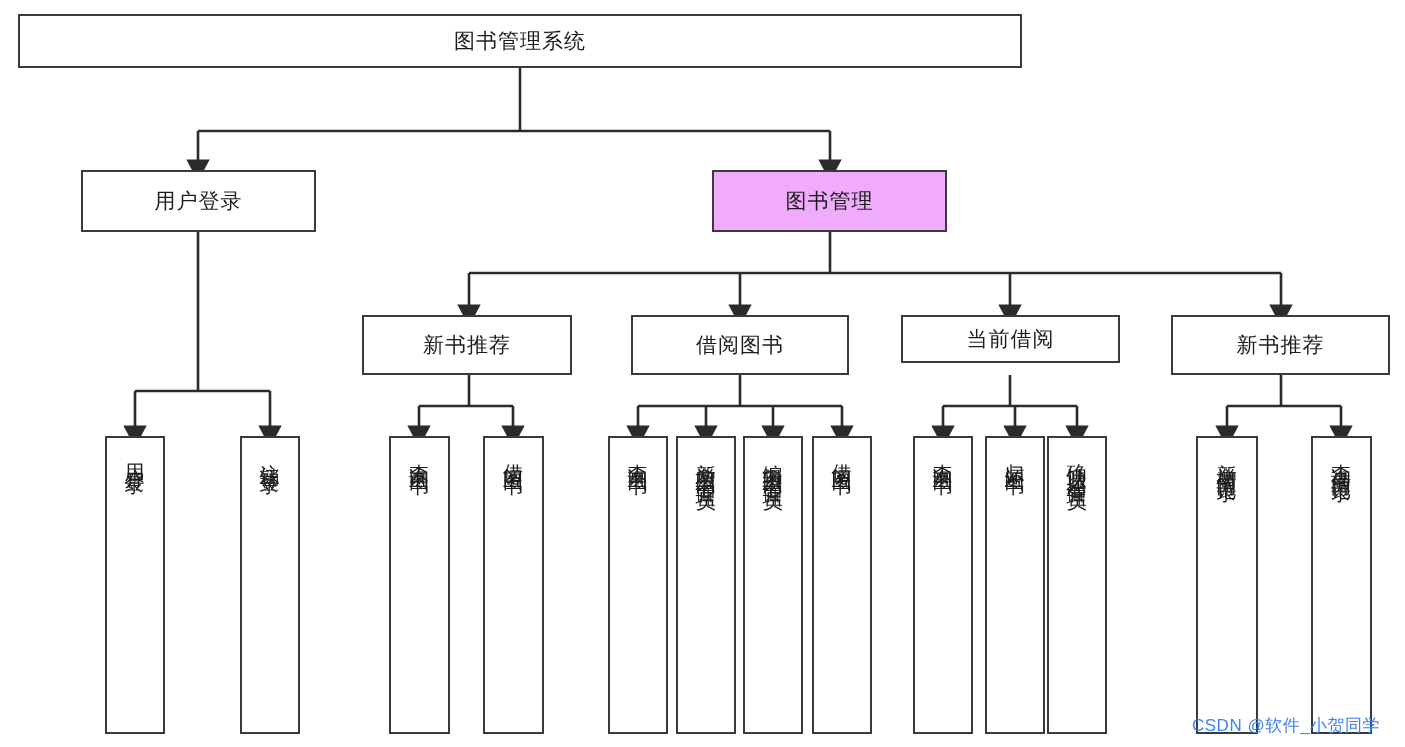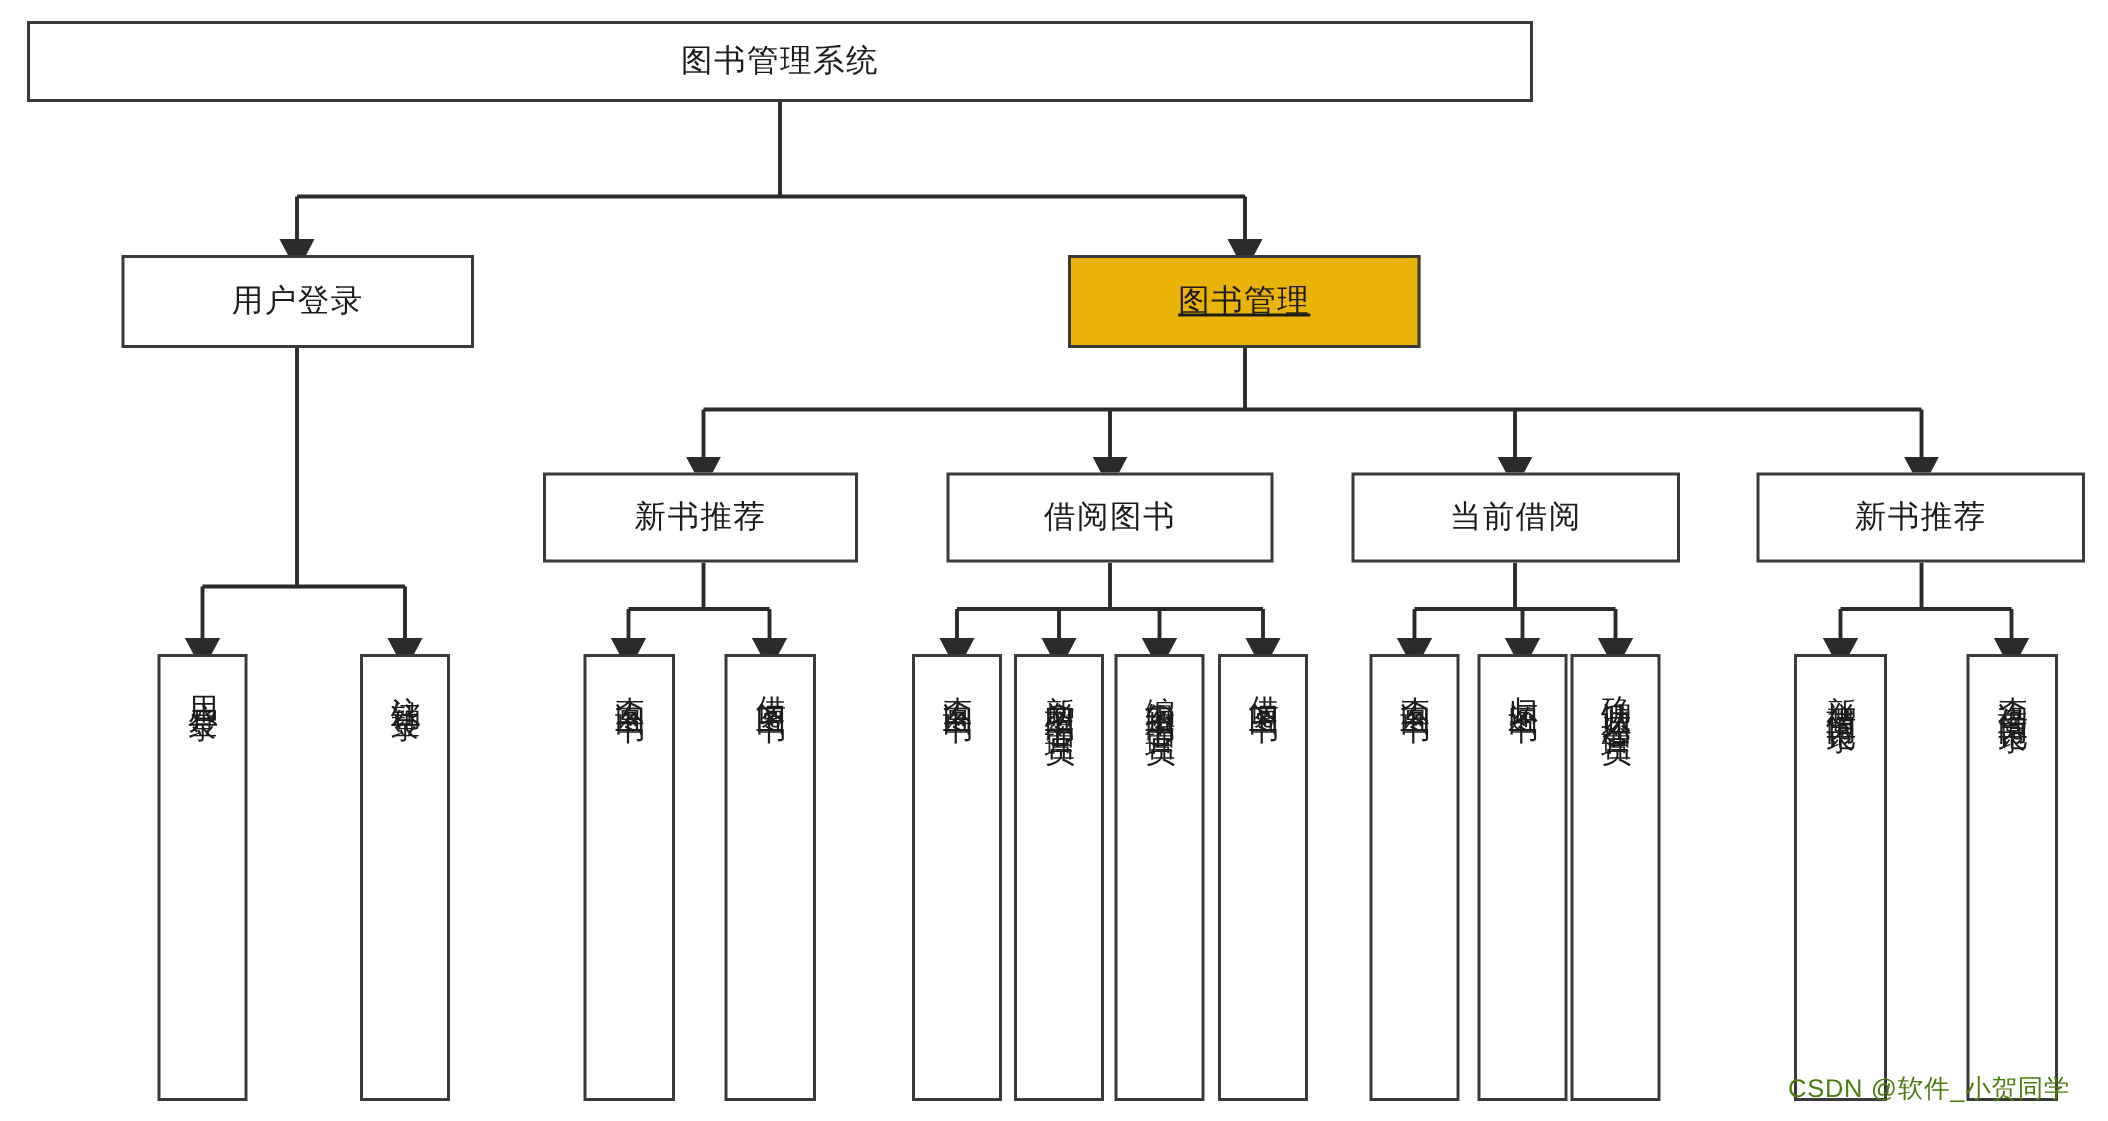--- a/index.html
+++ b/index.html
@@ -124,31 +124,31 @@
     </g>
   </svg>
 
   <div class="node root horiz" id="node-root" style="left: 18px; top: 14px; width: 1004px; height: 54px; border-color: rgb(58, 58, 58); background: rgb(255, 255, 255); color: rgb(28, 28, 28);">
     <span>图书管理系统</span>
   </div>
 
   <div class="node horiz" id="node-l2-0" style="left: 81px; top: 170px; width: 235px; height: 62px; border-color: rgb(58, 58, 58); background: rgb(255, 255, 255); color: rgb(28, 28, 28);">
     <span>用户登录</span>
   </div>
-  <div class="node horiz" id="node-l2-1" style="left: 712px; top: 170px; width: 235px; height: 62px; border-color: rgb(58, 58, 58); background: #eab308; color: rgb(28, 28, 28); text-decoration: underline;">
+  <div class="node horiz" id="node-l2-1" style="left: 712px; top: 170px; width: 235px; height: 62px; border-color: rgb(58, 58, 58); background: #f0abfc; color: rgb(28, 28, 28);">
     <span>图书管理</span>
   </div>
 
   <div class="node horiz" id="node-l3-0" style="left: 362px; top: 315px; width: 210px; height: 60px; border-color: rgb(58, 58, 58); background: rgb(255, 255, 255); color: rgb(28, 28, 28);">
     <span>新书推荐</span>
   </div>
   <div class="node horiz" id="node-l3-1" style="left: 631px; top: 315px; width: 218px; height: 60px; border-color: rgb(58, 58, 58); background: rgb(255, 255, 255); color: rgb(28, 28, 28);">
     <span>借阅图书</span>
   </div>
-  <div class="node horiz" id="node-l3-2" style="left: 901px; top: 315px; width: 219px; height: 60px; border-color: rgb(58, 58, 58); background: rgb(255, 255, 255); color: rgb(28, 28, 28);">
+  <div class="node horiz" id="node-l3-2" style="left: 901px; top: 315px; width: 219px; height: 48px; border-color: rgb(58, 58, 58); background: rgb(255, 255, 255); color: rgb(28, 28, 28);">
     <span>当前借阅</span>
   </div>
   <div class="node horiz" id="node-l3-3" style="left: 1171px; top: 315px; width: 219px; height: 60px; border-color: rgb(58, 58, 58); background: rgb(255, 255, 255); color: rgb(28, 28, 28);">
     <span>新书推荐</span>
   </div>
 
   <div class="node leaf" id="node-leaf-0" style="left: 105px; top: 436px; width: 60px; height: 298px; border-color: rgb(58, 58, 58); background: rgb(255, 255, 255); color: rgb(28, 28, 28);">
     <span class="vtext">用户登录</span>
   </div>
   <div class="node leaf" id="node-leaf-1" style="left: 240px; top: 436px; width: 60px; height: 298px; border-color: rgb(58, 58, 58); background: rgb(255, 255, 255); color: rgb(28, 28, 28);">
@@ -181,15 +181,15 @@
   <div class="node leaf" id="node-leaf-10" style="left: 1047px; top: 436px; width: 60px; height: 298px; border-color: rgb(58, 58, 58); background: rgb(255, 255, 255); color: rgb(28, 28, 28);">
     <span class="vtext">确认归还（管理员）</span>
   </div>
   <div class="node leaf" id="node-leaf-11" style="left: 1196px; top: 436px; width: 62px; height: 298px; border-color: rgb(58, 58, 58); background: rgb(255, 255, 255); color: rgb(28, 28, 28);">
     <span class="vtext">新增借阅记录</span>
   </div>
   <div class="node leaf" id="node-leaf-12" style="left: 1311px; top: 436px; width: 61px; height: 298px; border-color: rgb(58, 58, 58); background: rgb(255, 255, 255); color: rgb(28, 28, 28);">
     <span class="vtext">查询借阅记录</span>
   </div>
 
-  <div class="watermark" id="watermark" style="left: 1192px; top: 714px; color: #4d7c0f;">CSDN @软件_小贺同学</div>
+  <div class="watermark" id="watermark" style="left: 1192px; top: 714px; color: #3b82f6;">CSDN @软件_小贺同学</div>
 
 </div>
 
 </body></html>

